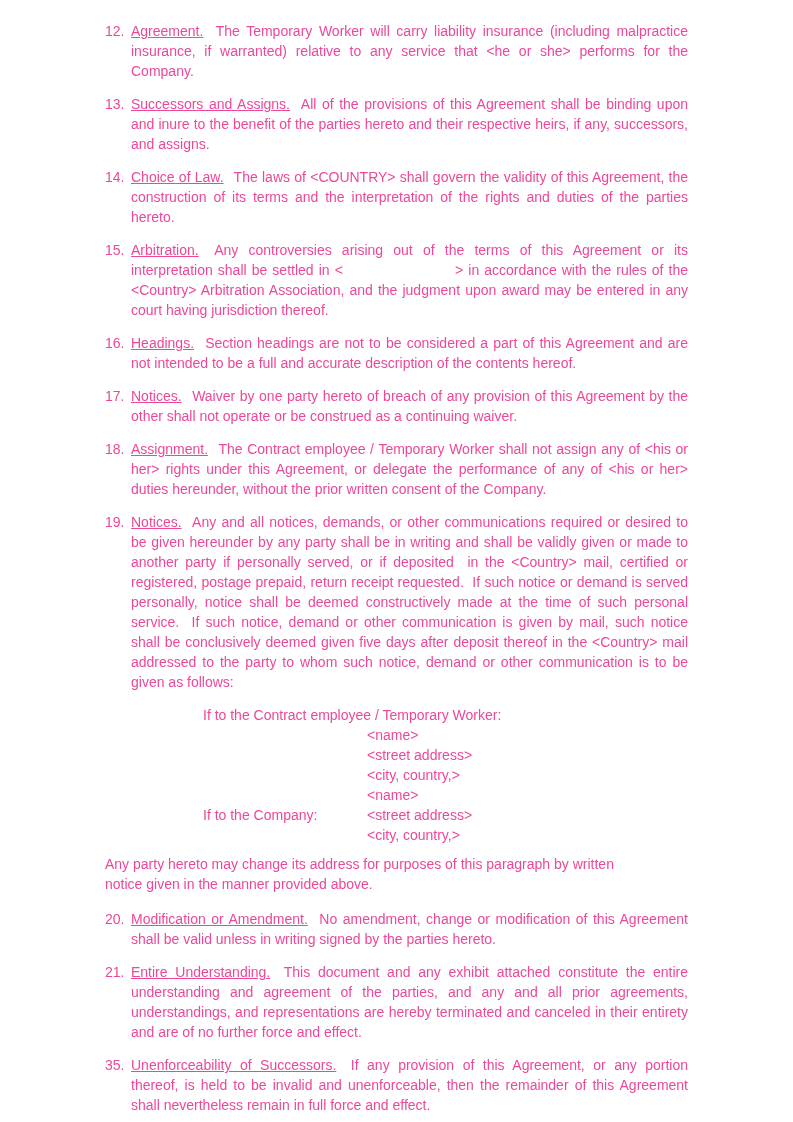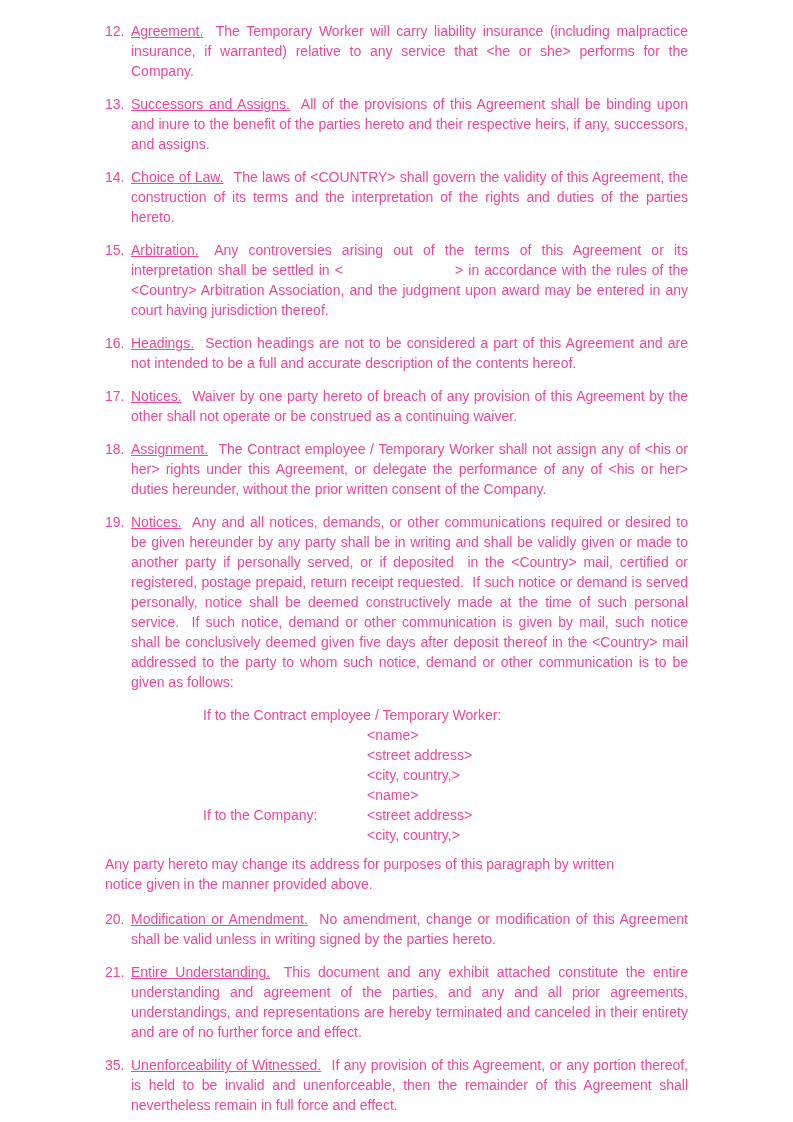--- a/index.html
+++ b/index.html
@@ -101,19 +101,19 @@
     <div class="clause-body"><span class="clause-title">Modification or Amendment.</span> <span>No amendment, change or modification of this Agreement shall be valid unless in writing signed by the parties hereto.</span></div>
   </div>
 
   <div class="clause">
     <span class="clause-num">21.</span>
     <div class="clause-body"><span class="clause-title">Entire Understanding.</span> <span>This document and any exhibit attached constitute the entire understanding and agreement of the parties, and any and all prior agreements, understandings, and representations are hereby terminated and canceled in their entirety and are of no further force and effect.</span></div>
   </div>
 
   <div class="clause">
     <span class="clause-num">35.</span>
-    <div class="clause-body"><span class="clause-title">Unenforceability of Witnessed.</span> <span>If any provision of this Agreement, or any portion thereof, is held to be invalid and unenforceable, then the remainder of this Agreement shall nevertheless remain in full force and effect.</span></div>
+    <div class="clause-body"><span class="clause-title">Unenforceability of Successors.</span> <span>If any provision of this Agreement, or any portion thereof, is held to be invalid and unenforceable, then the remainder of this Agreement shall nevertheless remain in full force and effect.</span></div>
   </div>
 
 
   <div class="attested">Witnessed or Attested by:</div>
 
 </div>
 
 </body></html>

